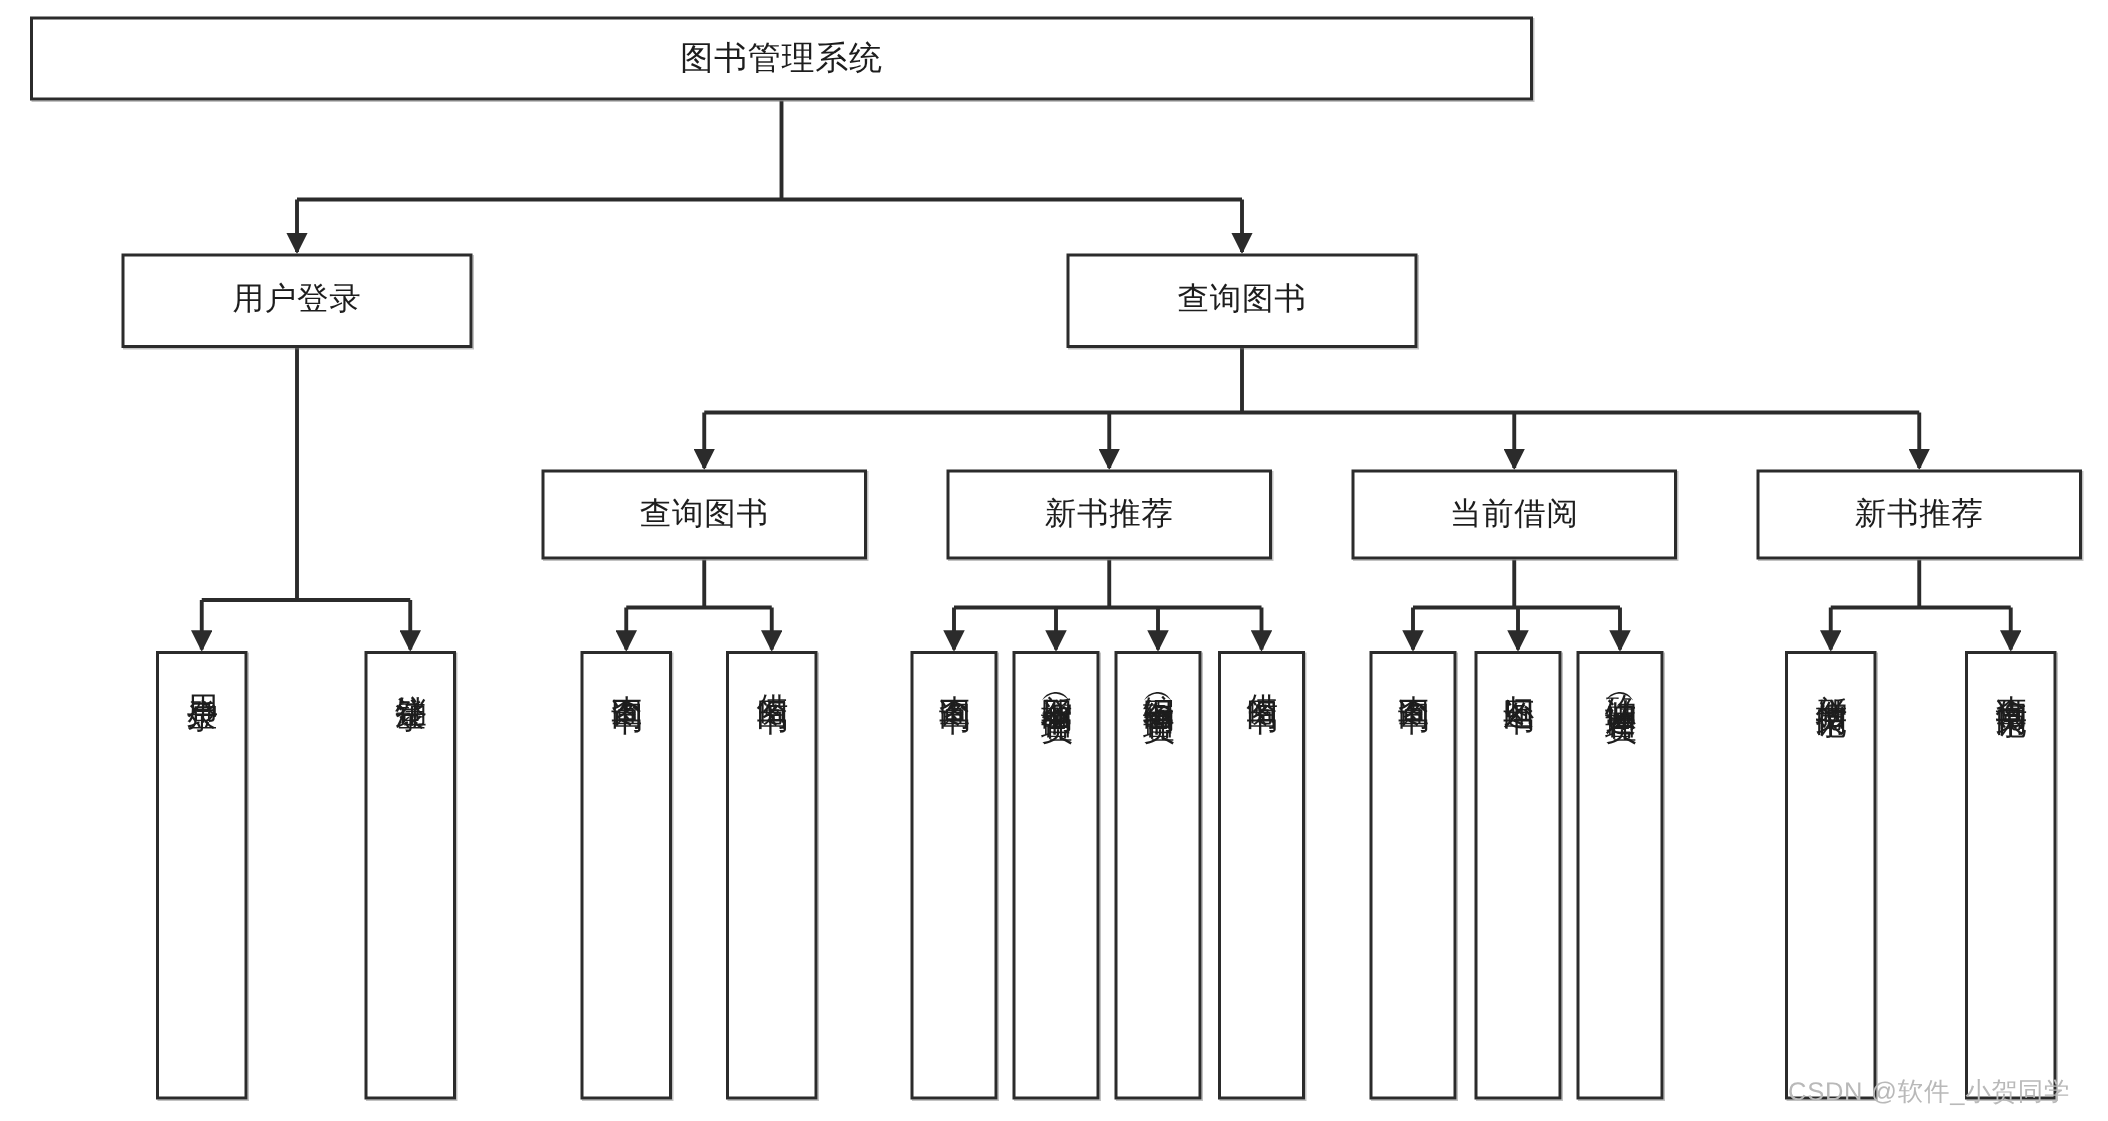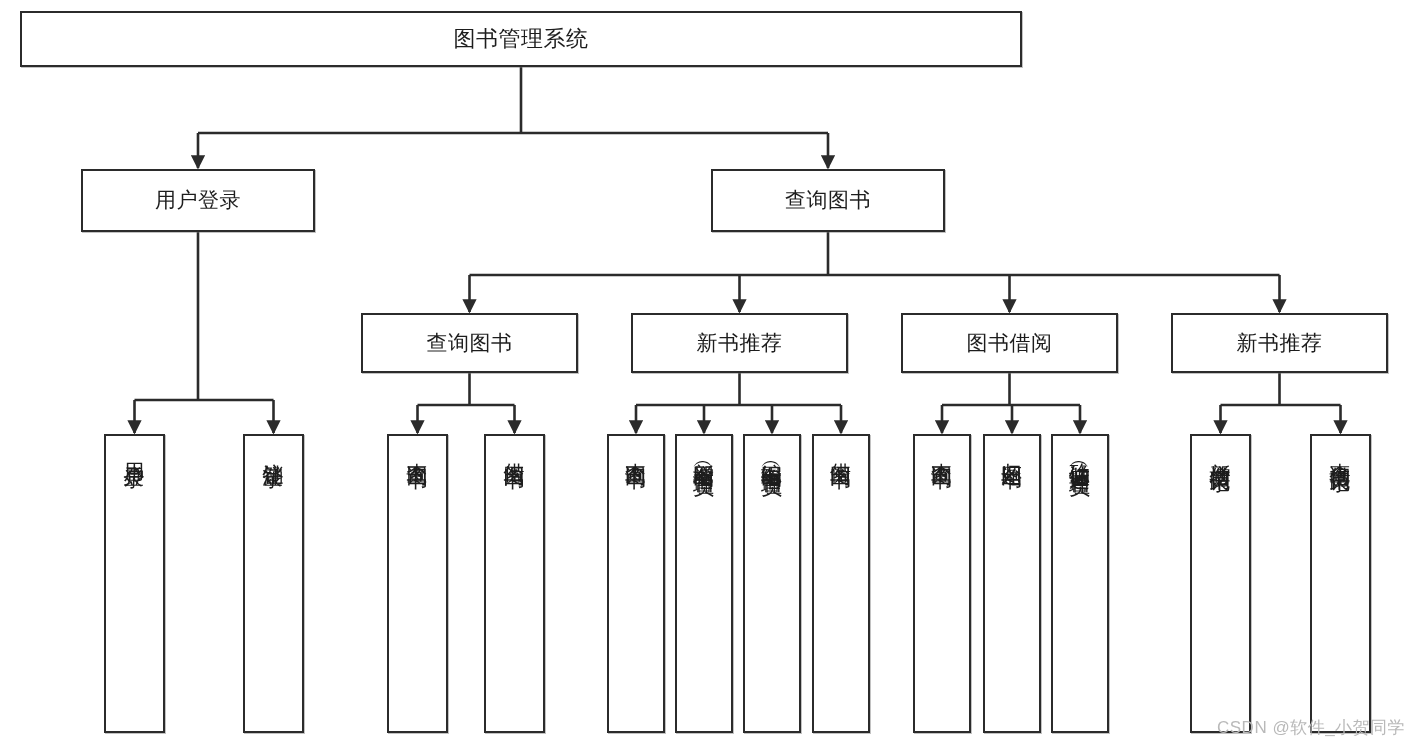--- a/index.html
+++ b/index.html
@@ -122,21 +122,21 @@
       <div class="node horizontal" style="left: 711px; top: 169px; width: 234px; height: 63px;">
         <span class="label">查询图书</span>
       </div>
       <div class="node horizontal" style="left: 361px; top: 313px; width: 217px; height: 60px;">
         <span class="label">查询图书</span>
       </div>
       <div class="node horizontal" style="left: 631px; top: 313px; width: 217px; height: 60px;">
         <span class="label">新书推荐</span>
       </div>
       <div class="node horizontal" style="left: 901px; top: 313px; width: 217px; height: 60px;">
-        <span class="label">图书借阅</span>
+        <span class="label">当前借阅</span>
       </div>
       <div class="node horizontal" style="left: 1171px; top: 313px; width: 217px; height: 60px;">
         <span class="label">新书推荐</span>
       </div>
       <div class="node vertical" style="left: 104px; top: 434px; width: 61px; height: 299px;">
         <span class="label">用户登录</span>
       </div>
       <div class="node vertical" style="left: 243px; top: 434px; width: 61px; height: 299px;">
         <span class="label">注销登录</span>
       </div>
@@ -168,15 +168,15 @@
         <span class="label">确认归还（管理员）</span>
       </div>
       <div class="node vertical" style="left: 1190px; top: 434px; width: 61px; height: 299px;">
         <span class="label">新增借阅记录</span>
       </div>
       <div class="node vertical" style="left: 1310px; top: 434px; width: 61px; height: 299px;">
         <span class="label">查询借阅记录</span>
       </div>
     </div>
 
-  <div class="watermark" style="left: 1192px; top: 716px; padding-left: 25px;">CSDN @软件_小贺同学</div>
+  <div class="watermark" style="left: 1192px; top: 716px;">CSDN @软件_小贺同学</div>
 
 </div>
 
 </body></html>

